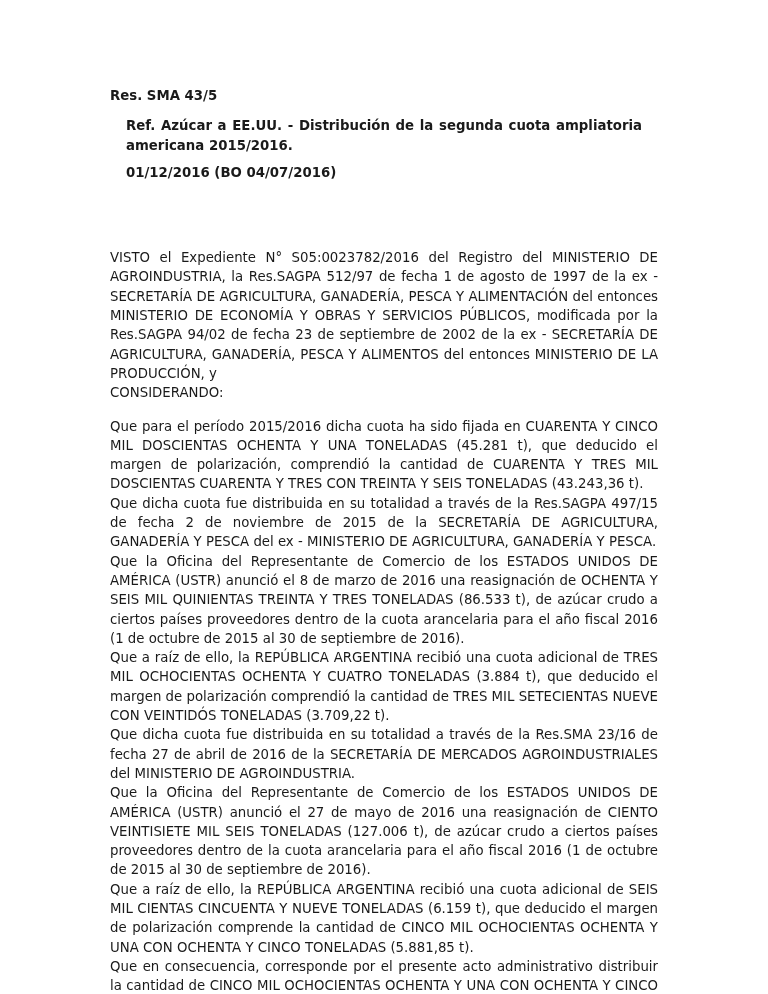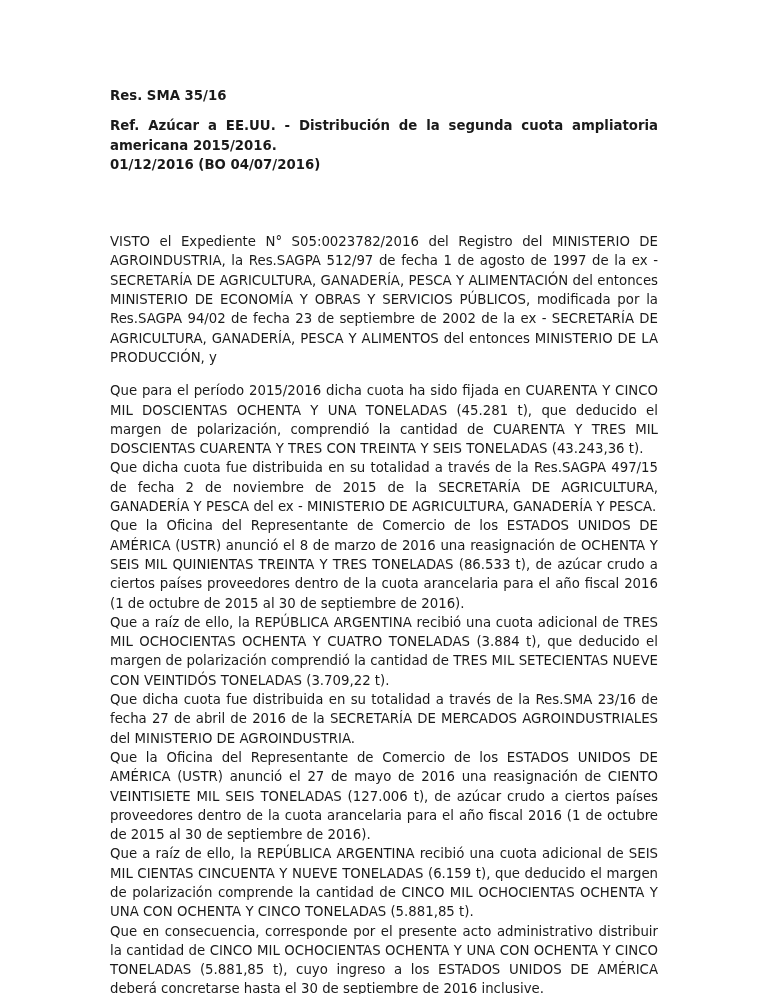--- a/index.html
+++ b/index.html
@@ -24,21 +24,21 @@
     .res-number {
       font-weight: bold;
       font-size: 13.3px;
       line-height: 19.3px;
       margin: 0 0 11px 0;
     }
     .header-block {
       font-weight: bold;
       font-size: 13.3px;
       line-height: 19.3px;
-      margin: 0;
+      margin: 8px;
     }
     .ref-title {
       text-align: justify;
     }
     .spacer-large {
       height: 58px;
     }
     .para {
       font-size: 13.3px;
       line-height: 19.3px;
@@ -47,30 +47,31 @@
     }
     .gap {
       height: 14px;
     }
   </style>
 </head>
 <body>
 
 <div class="page">
 
-  <p class="res-number">Res. SMA 35/16</p>
+  <p class="res-number">Res. SMA 43/5</p>
 
   <div class="header-block">
     <p class="header-block ref-title">Ref. Azúcar a EE.UU. - Distribución de la segunda cuota ampliatoria americana 2015/2016.</p>
     <p class="header-block">01/12/2016 (BO 04/07/2016)</p>
   </div>
 
   <div class="spacer-large"></div>
 
   <p class="para">VISTO el Expediente N° S05:0023782/2016 del Registro del MINISTERIO DE AGROINDUSTRIA, la Res.SAGPA 512/97 de fecha 1 de agosto de 1997 de la ex - SECRETARÍA DE AGRICULTURA, GANADERÍA, PESCA Y ALIMENTACIÓN del entonces MINISTERIO DE ECONOMÍA Y OBRAS Y SERVICIOS PÚBLICOS, modificada por la Res.SAGPA 94/02 de fecha 23 de septiembre de 2002 de la ex - SECRETARÍA DE AGRICULTURA, GANADERÍA, PESCA Y ALIMENTOS del entonces MINISTERIO DE LA PRODUCCIÓN, y</p>
+  <p class="para">CONSIDERANDO:</p>
 
   <div class="gap"></div>
 
   <div>
     <p class="para">Que para el período 2015/2016 dicha cuota ha sido fijada en CUARENTA Y CINCO MIL DOSCIENTAS OCHENTA Y UNA TONELADAS (45.281 t), que deducido el margen de polarización, comprendió la cantidad de CUARENTA Y TRES MIL DOSCIENTAS CUARENTA Y TRES CON TREINTA Y SEIS TONELADAS (43.243,36 t).</p>
     <p class="para">Que dicha cuota fue distribuida en su totalidad a través de la Res.SAGPA 497/15 de fecha 2 de noviembre de 2015 de la SECRETARÍA DE AGRICULTURA, GANADERÍA Y PESCA del ex - MINISTERIO DE AGRICULTURA, GANADERÍA Y PESCA.</p>
     <p class="para">Que la Oficina del Representante de Comercio de los ESTADOS UNIDOS DE AMÉRICA (USTR) anunció el 8 de marzo de 2016 una reasignación de OCHENTA Y SEIS MIL QUINIENTAS TREINTA Y TRES TONELADAS (86.533 t), de azúcar crudo a ciertos países proveedores dentro de la cuota arancelaria para el año fiscal 2016 (1 de octubre de 2015 al 30 de septiembre de 2016).</p>
     <p class="para">Que a raíz de ello, la REPÚBLICA ARGENTINA recibió una cuota adicional de TRES MIL OCHOCIENTAS OCHENTA Y CUATRO TONELADAS (3.884 t), que deducido el margen de polarización comprendió la cantidad de TRES MIL SETECIENTAS NUEVE CON VEINTIDÓS TONELADAS (3.709,22 t).</p>
     <p class="para">Que dicha cuota fue distribuida en su totalidad a través de la Res.SMA 23/16 de fecha 27 de abril de 2016 de la SECRETARÍA DE MERCADOS AGROINDUSTRIALES del MINISTERIO DE AGROINDUSTRIA.</p>
     <p class="para">Que la Oficina del Representante de Comercio de los ESTADOS UNIDOS DE AMÉRICA (USTR) anunció el 27 de mayo de 2016 una reasignación de CIENTO VEINTISIETE MIL SEIS TONELADAS (127.006 t), de azúcar crudo a ciertos países proveedores dentro de la cuota arancelaria para el año fiscal 2016 (1 de octubre de 2015 al 30 de septiembre de 2016).</p>

